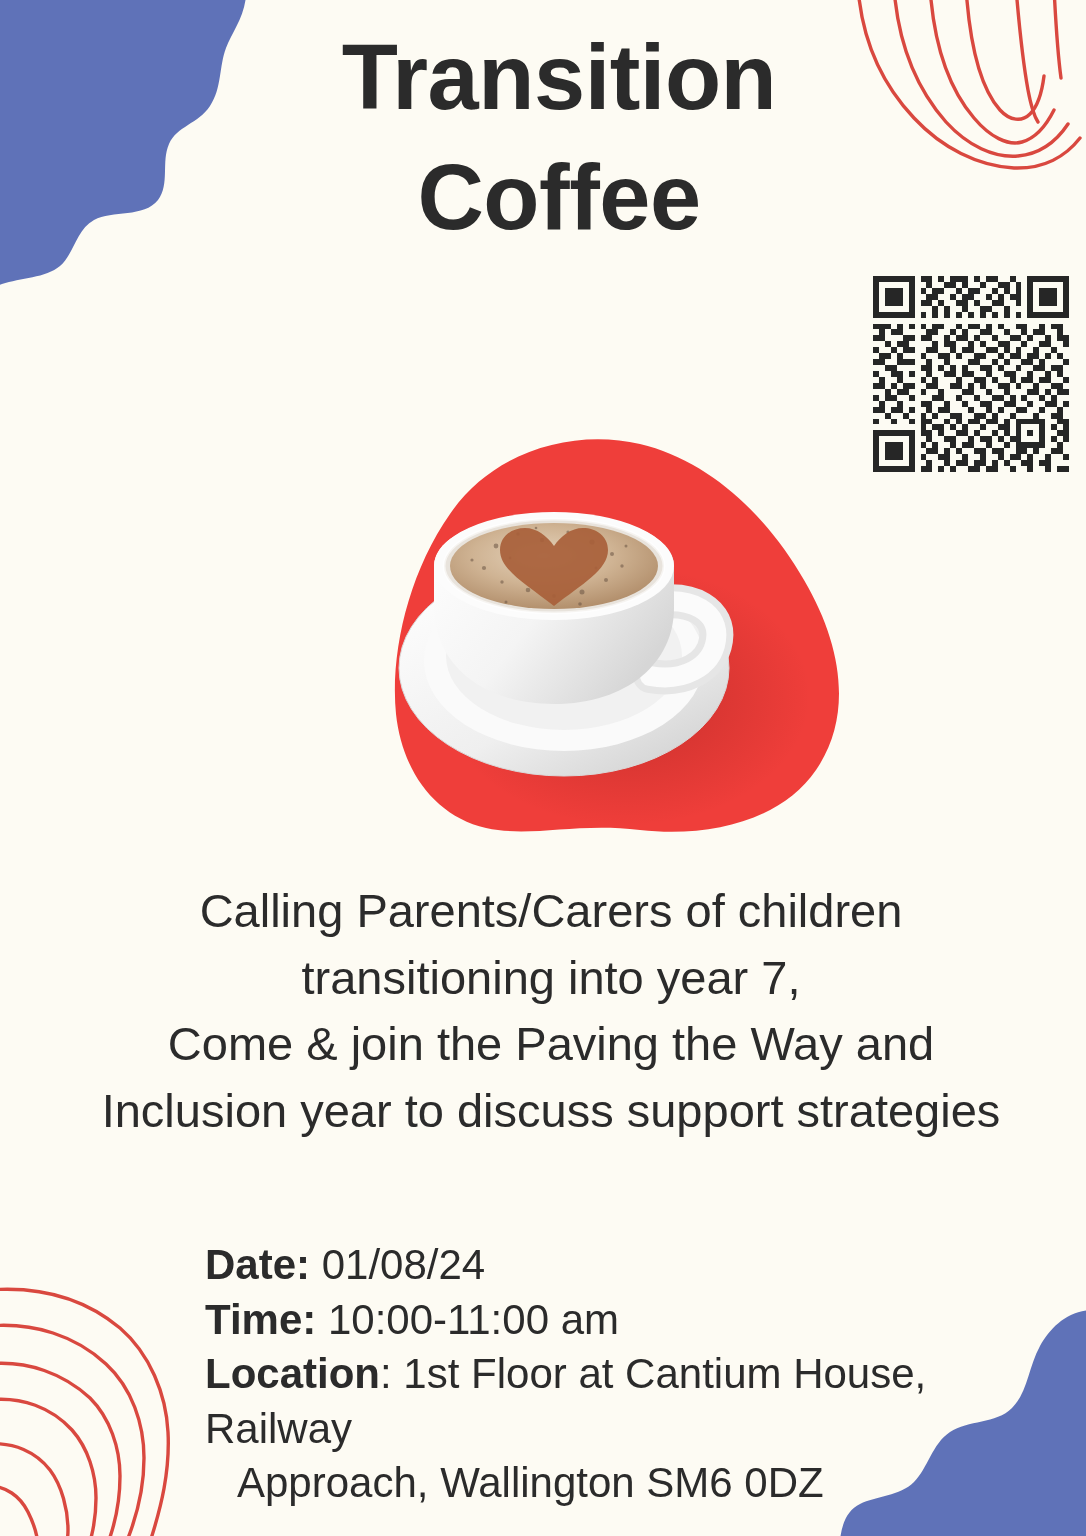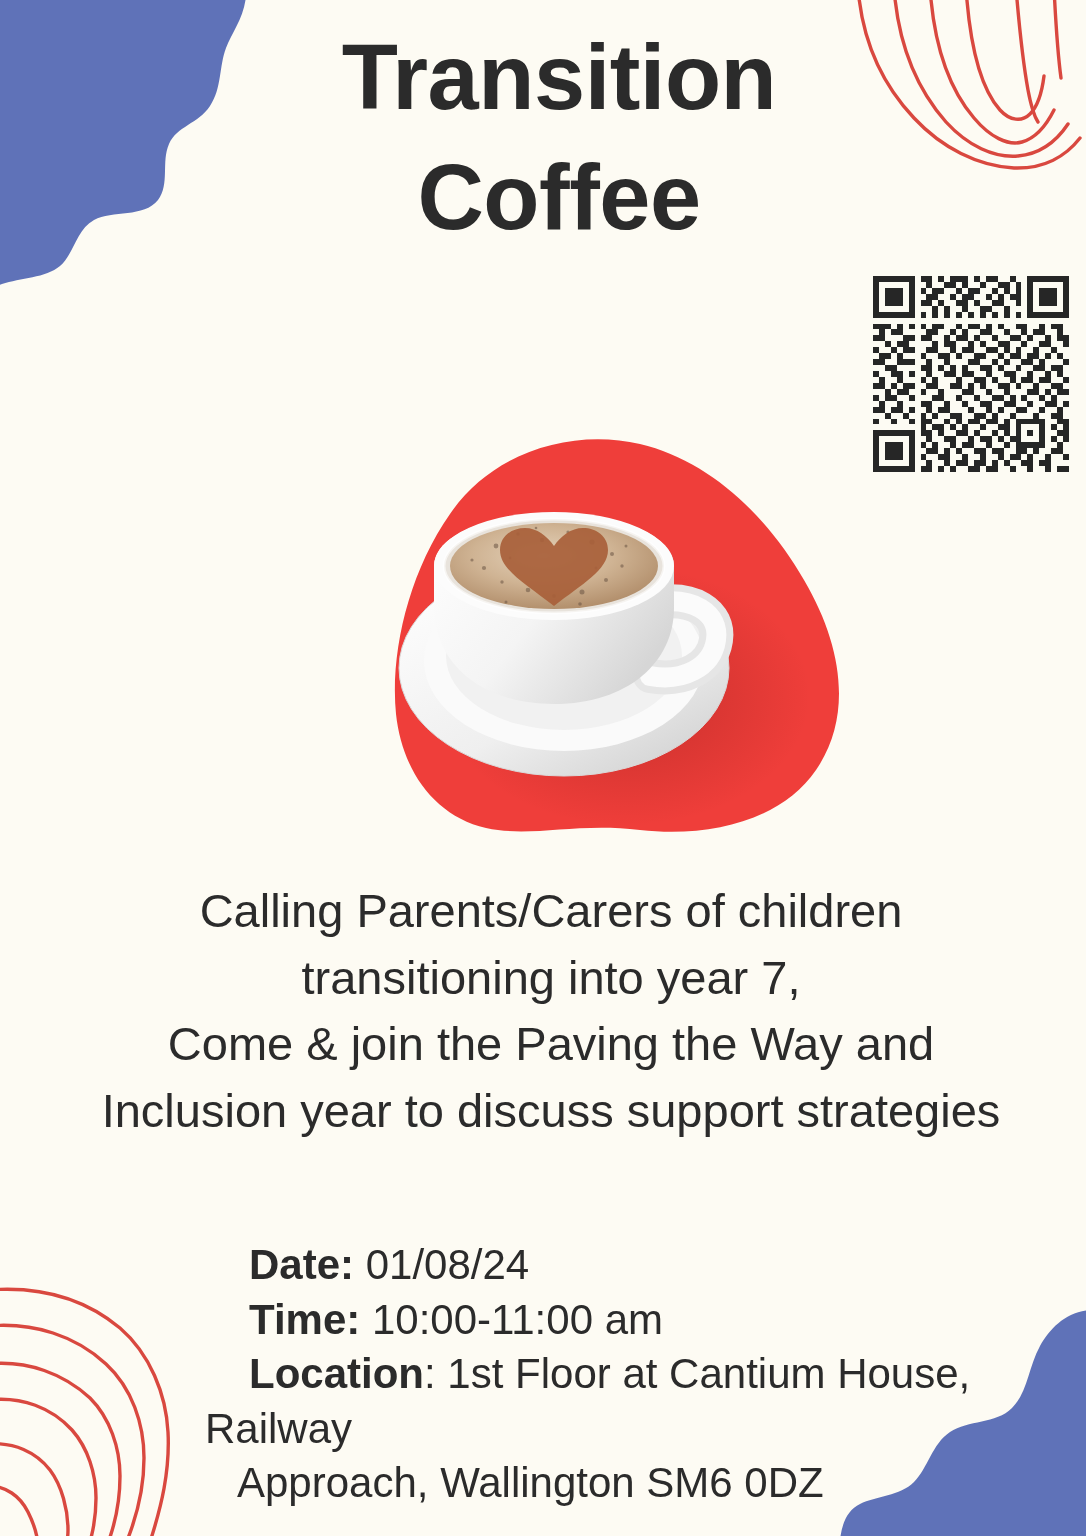--- a/index.html
+++ b/index.html
@@ -117,21 +117,21 @@
     width: 840px;
     text-align: left;
     font-family: "Liberation Sans Narrow", "Liberation Sans", "DejaVu Sans Condensed", sans-serif;
     font-stretch: condensed;
     font-size: 42px;
     line-height: 1.30;
     color: #2B2B2B;
     z-index: 5;
   }
   #details .drow { display: block; }
-  #details .dlabel { font-weight: 700; margin-left: 44px; }
+  #details .dlabel { font-weight: 700; }
   #details .dvalue { font-weight: 400; }
   #details .dcont { display: block; margin-left: 32px; }
 </style>
 </head>
 <body>
 
 <div id="poster">
 
   <div class="deco" id="blob-top-left">
     <svg viewBox="0 0 260 300" preserveAspectRatio="none" aria-hidden="true">

